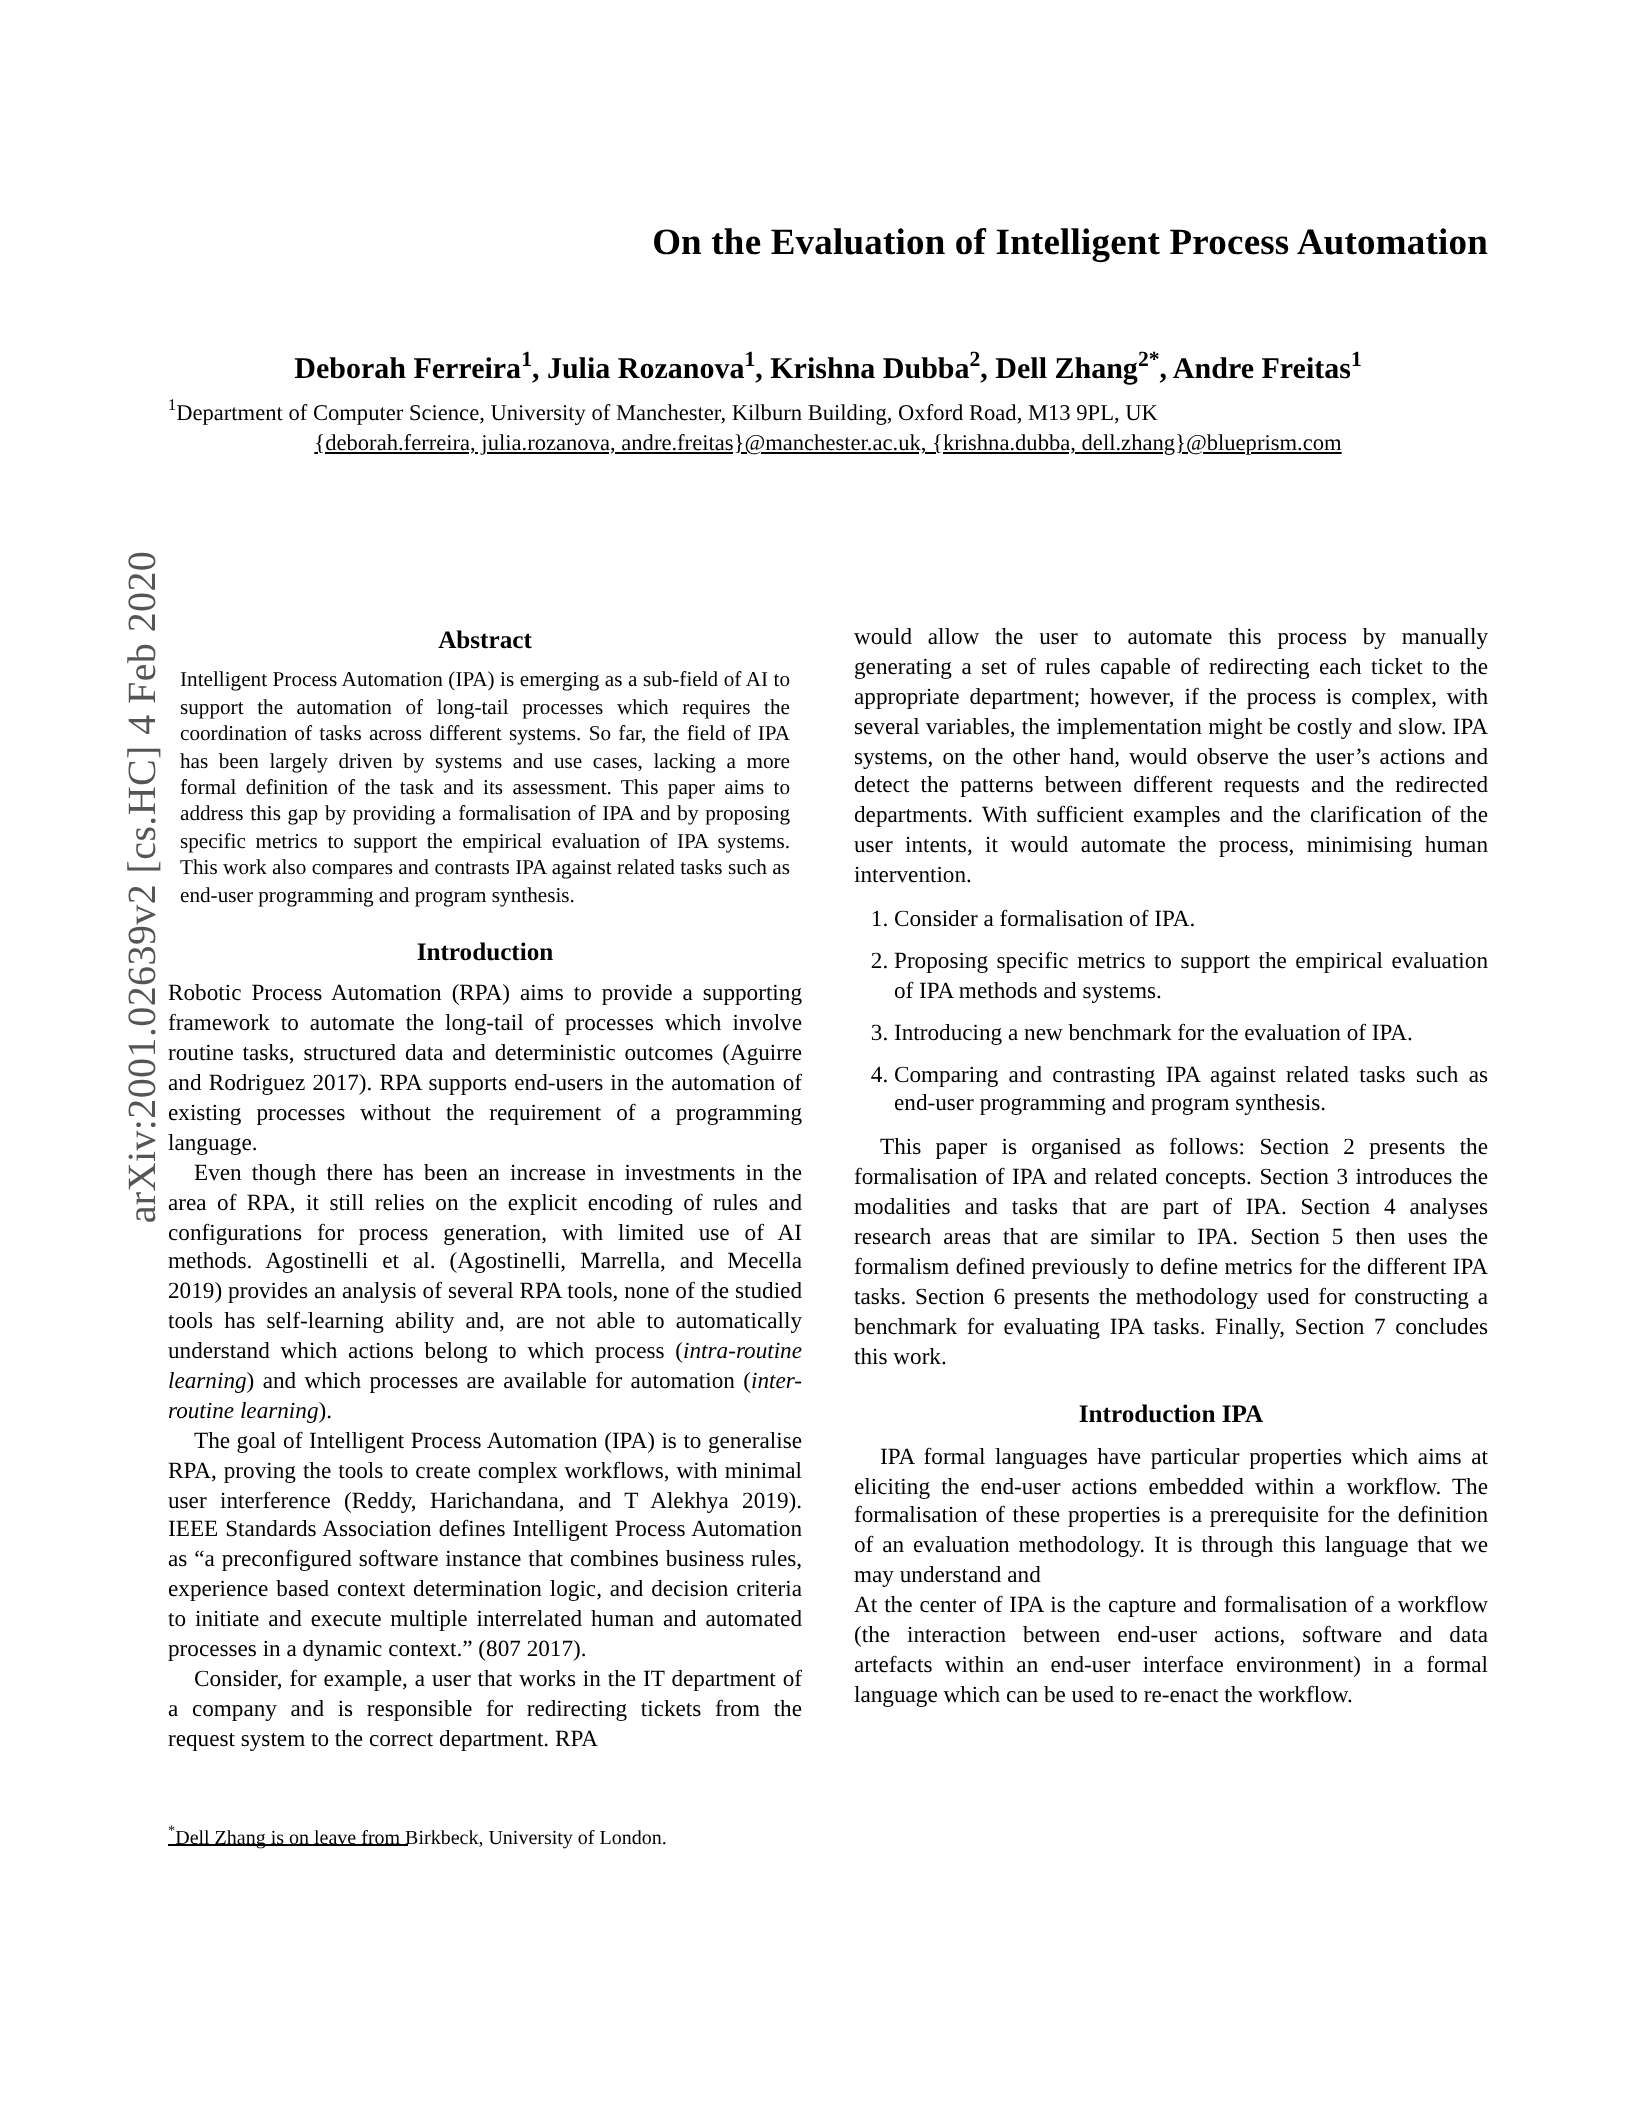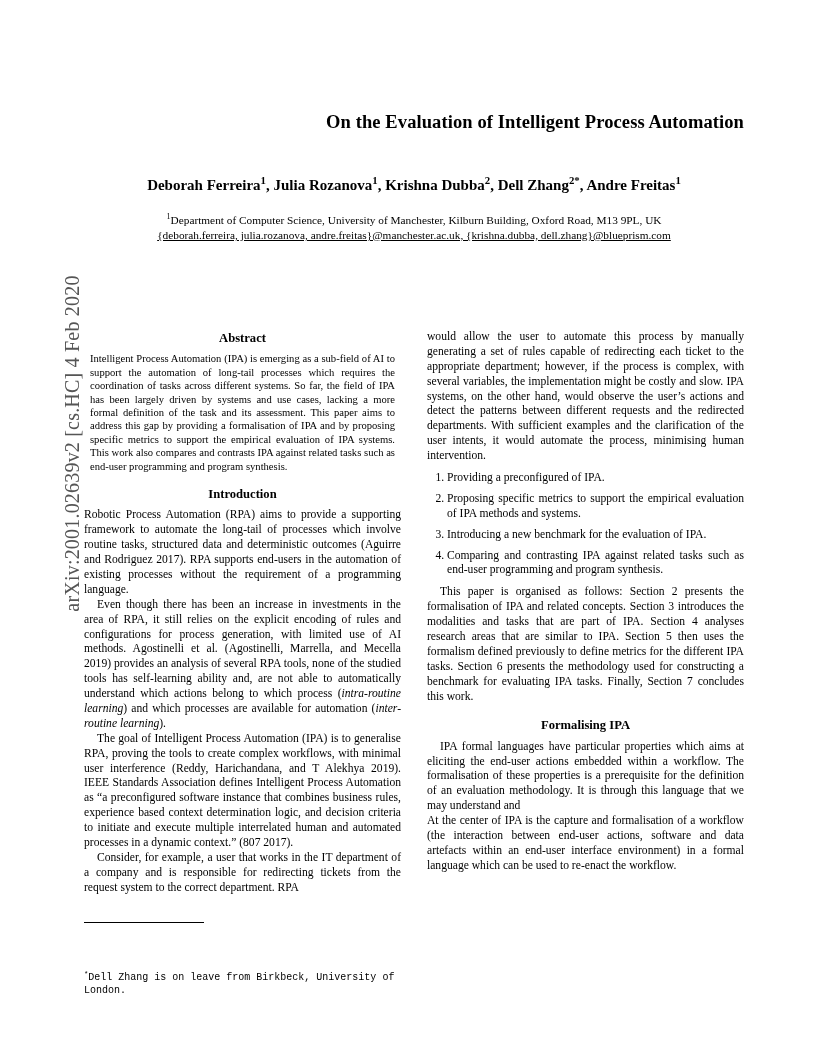--- a/index.html
+++ b/index.html
@@ -48,43 +48,41 @@
     font-size: 18.5px;
     font-weight: bold;
     margin: 0 0 44px 0;
     letter-spacing: 0.1px;
   }
 
   .authors {
     text-align: center;
     font-size: 15px;
     font-weight: bold;
-    margin: 0 0 20px 0;
+    margin: 0 0 7px 0;
   }
   .affil {
-    text-align: center;
     font-size: 11.3px;
     margin: 0 0 2px 0;
   }
   .emails {
     text-align: center;
     font-size: 11.3px;
     margin: 3px 0 0 0;
     text-decoration: underline;
   }
   sup { font-size: 0.72em; vertical-align: super; line-height: 0; }
 
   .columns {
     position: absolute;
     left: 84px;
     top: 312px;
     width: 660px;
     display: flex;
     gap: 26px;
-    margin-top: 18px;
   }
   .col {
     width: 317px;
     font-size: 11.6px;
     line-height: 1.285;
     text-align: justify;
     hyphens: auto;
   }
   .sec-head {
     text-align: center;
@@ -118,25 +116,24 @@
   .footnote-rule {
     position: absolute;
     left: 84px;
     top: 922px;
     width: 120px;
     border-top: 0.8px solid #000;
   }
   .footnote {
     position: absolute;
     left: 84px;
-    top: 972px;
+    top: 914px;
     width: 317px;
     font-size: 10px;
     line-height: 1.25;
-    font-family: Liberation Mono, monospace;
   }
 </style>
 </head>
 <body>
 
 <div class="page">
 
   <div class="arxiv-stamp">arXiv:2001.02639v2  [cs.HC]  4 Feb 2020</div>
 
   <div class="content">
@@ -161,29 +158,29 @@
       <p class="par noindent">Robotic Process Automation (RPA) aims to provide a supporting framework to automate the long-tail of processes which involve routine tasks, structured data and deterministic outcomes (Aguirre and Rodriguez 2017). RPA supports end-users in the automation of existing processes without the requirement of a programming language.</p>
       <p class="par"><span>Even though there has been an increase in investments in the area of RPA, it still relies on the explicit encoding of rules and configurations for process generation, with limited use of AI methods. Agostinelli et al. (Agostinelli, Marrella, and Mecella 2019) provides an analysis of several RPA tools, none of the studied tools has self-learning ability and, are not able to automatically understand which actions belong to which process (</span><em>intra-routine learning</em><span>) and which processes are available for automation (</span><em>inter-routine learning</em><span>).</span></p>
       <p class="par">The goal of Intelligent Process Automation (IPA) is to generalise RPA, proving the tools to create complex workflows, with minimal user interference (Reddy, Harichandana, and T Alekhya 2019). IEEE Standards Association defines Intelligent Process Automation as “a preconfigured software instance that combines business rules, experience based context determination logic, and decision criteria to initiate and execute multiple interrelated human and automated processes in a dynamic context.” (807 2017).</p>
       <p class="par">Consider, for example, a user that works in the IT department of a company and is responsible for redirecting tickets from the request system to the correct department. RPA</p>
     </div>
 
     <div class="col">
       <p class="par noindent">would allow the user to automate this process by manually generating a set of rules capable of redirecting each ticket to the appropriate department; however, if the process is complex, with several variables, the implementation might be costly and slow. IPA systems, on the other hand, would observe the user’s actions and detect the patterns between different requests and the redirected departments. With sufficient examples and the clarification of the user intents, it would automate the process, minimising human intervention.</p>
 
       <ol class="contrib">
-        <li>Providing a preconfigured of IPA.</li>
+        <li>Consider a formalisation of IPA.</li>
         <li>Proposing specific metrics to support the empirical evaluation of IPA methods and systems.</li>
         <li>Introducing a new benchmark for the evaluation of IPA.</li>
         <li>Comparing and contrasting IPA against related tasks such as end-user programming and program synthesis.</li>
       </ol>
 
       <p class="par">This paper is organised as follows: Section 2 presents the formalisation of IPA and related concepts. Section 3 introduces the modalities and tasks that are part of IPA. Section 4 analyses research areas that are similar to IPA. Section 5 then uses the formalism defined previously to define metrics for the different IPA tasks. Section 6 presents the methodology used for constructing a benchmark for evaluating IPA tasks. Finally, Section 7 concludes this work.</p>
 
-      <div class="sec-head">Formalising IPA</div>
+      <div class="sec-head">Introduction IPA</div>
       <p class="par">IPA formal languages have particular properties which aims at eliciting the end-user actions embedded within a workflow. The formalisation of these properties is a prerequisite for the definition of an evaluation methodology. It is through this language that we may understand and</p>
       <p class="par noindent">At the center of IPA is the capture and formalisation of a workflow (the interaction between end-user actions, software and data artefacts within an end-user interface environment) in a formal language which can be used to re-enact the workflow.</p>
     </div>
 
   </div>
 
   <div class="footnote-rule"></div>
   <div class="footnote">
     <sup>*</sup>Dell Zhang is on leave from Birkbeck, University of London.
   </div>

